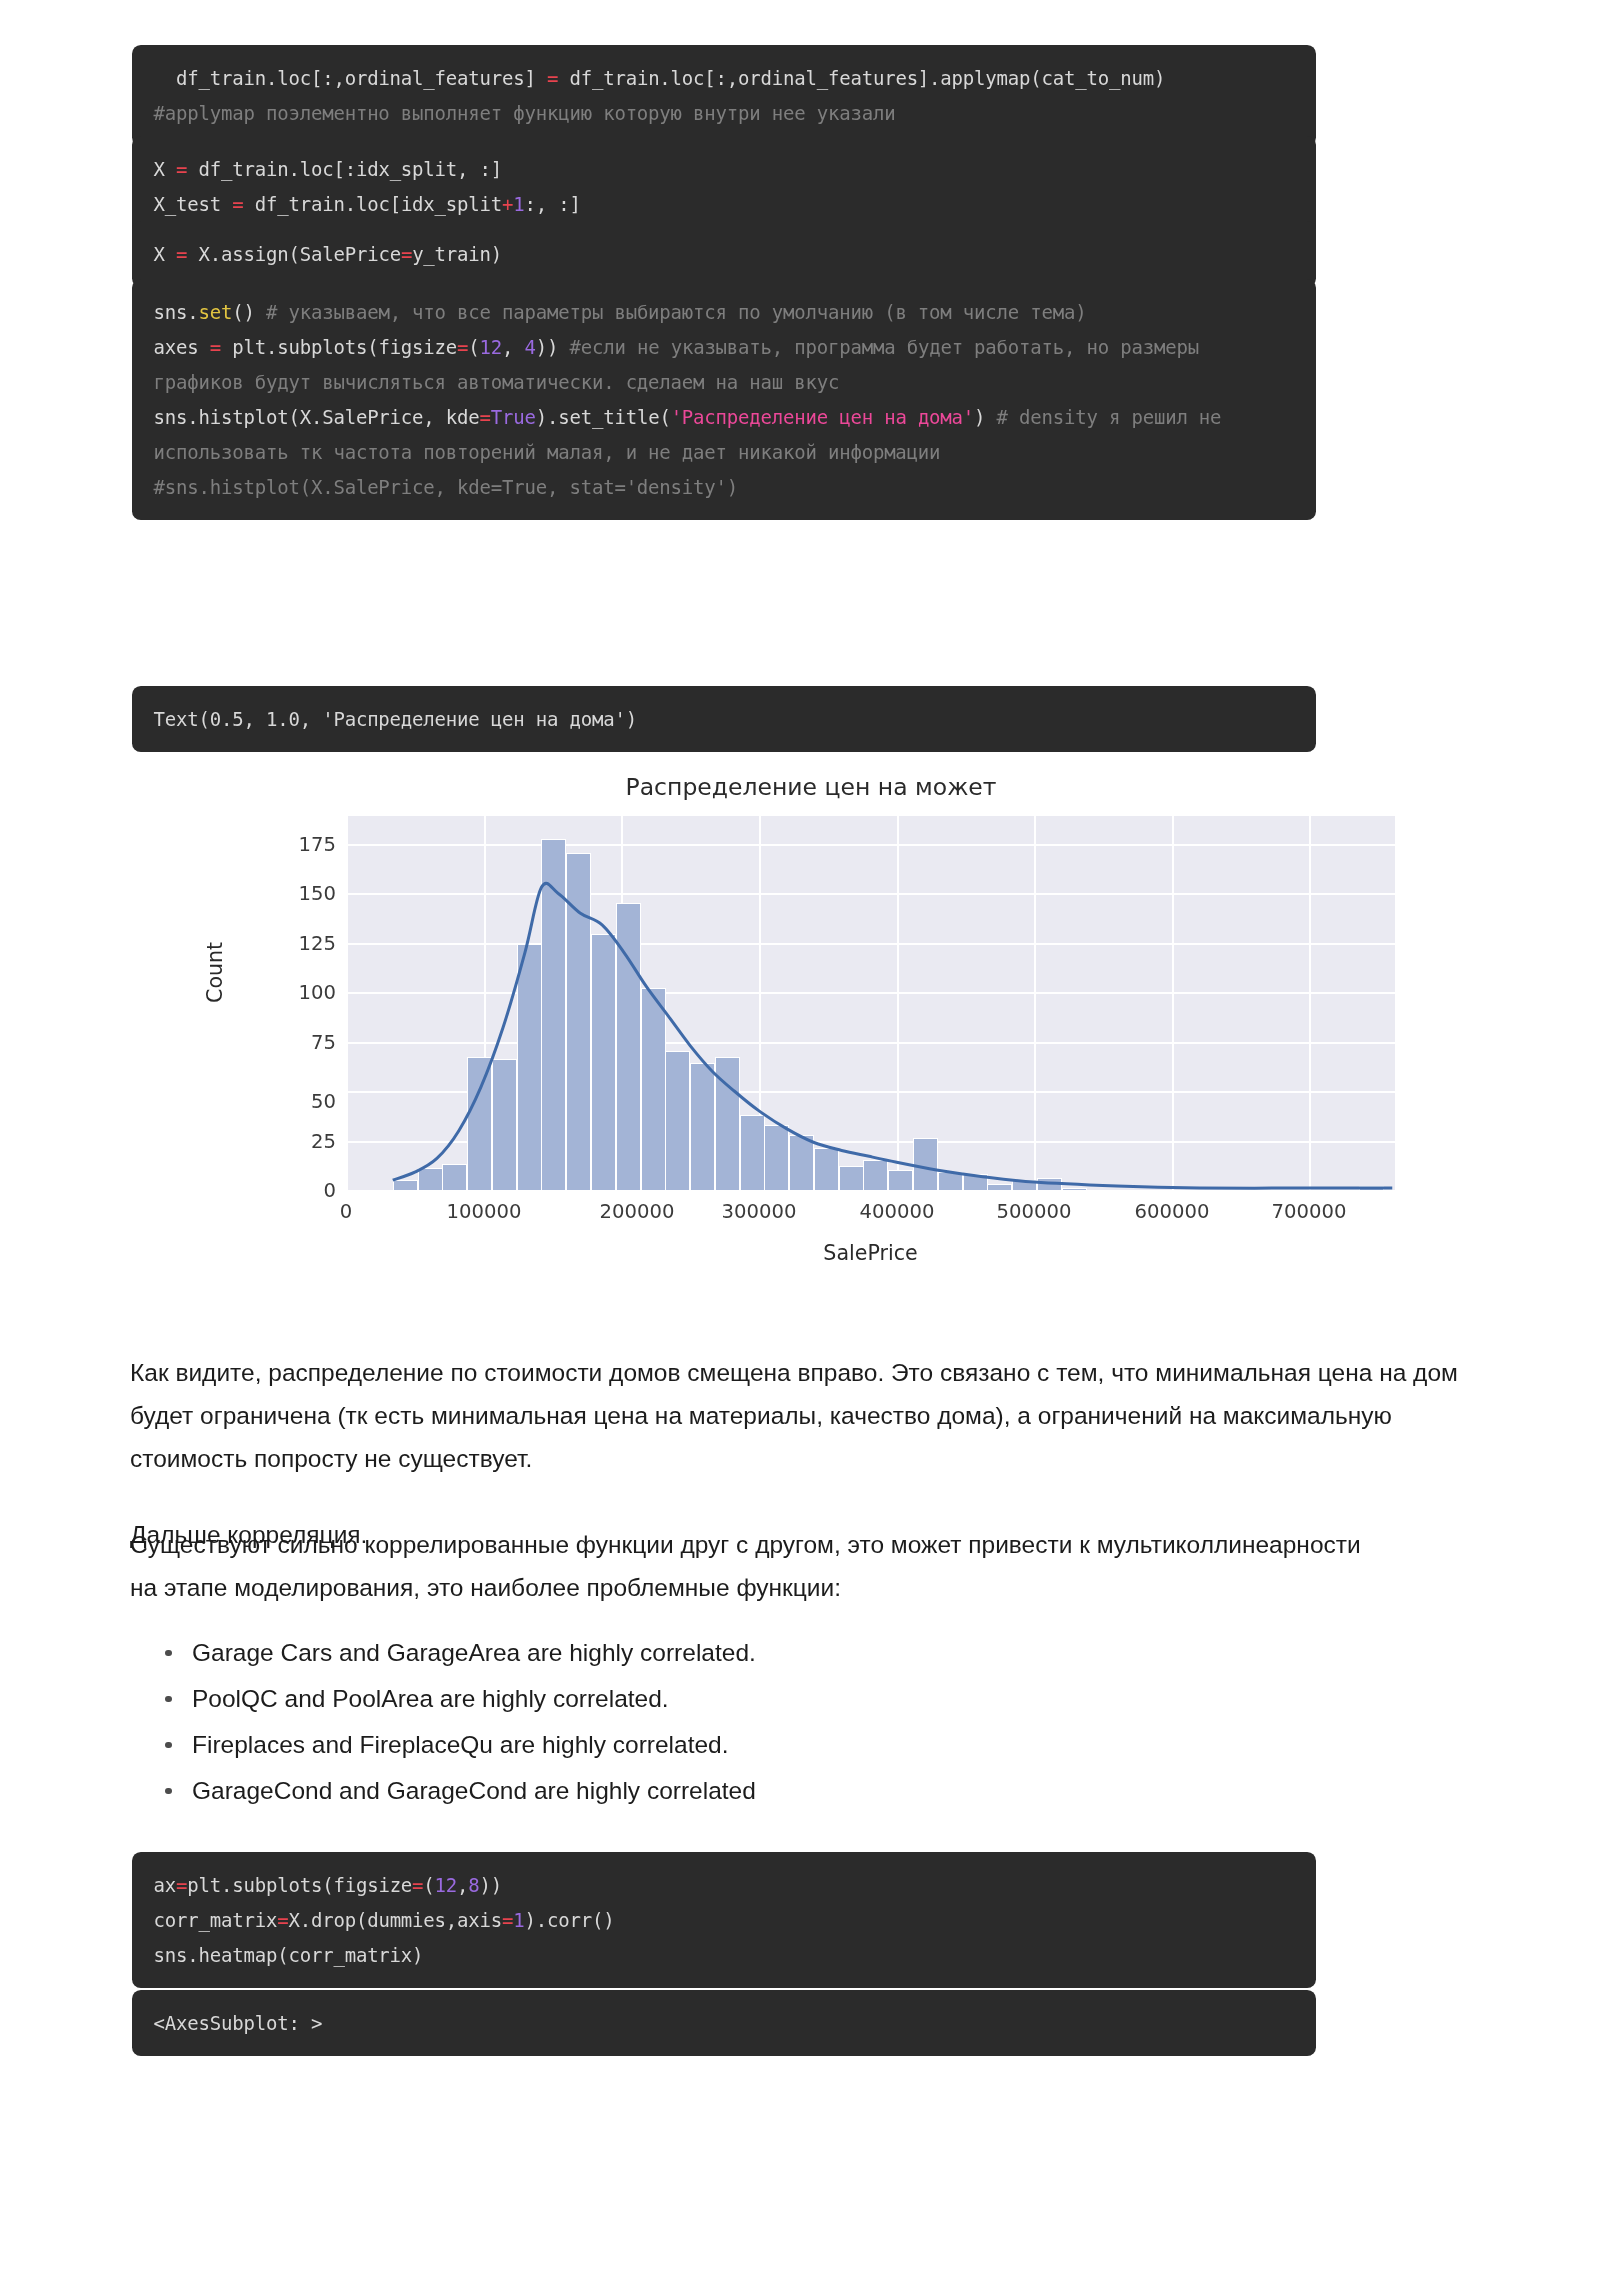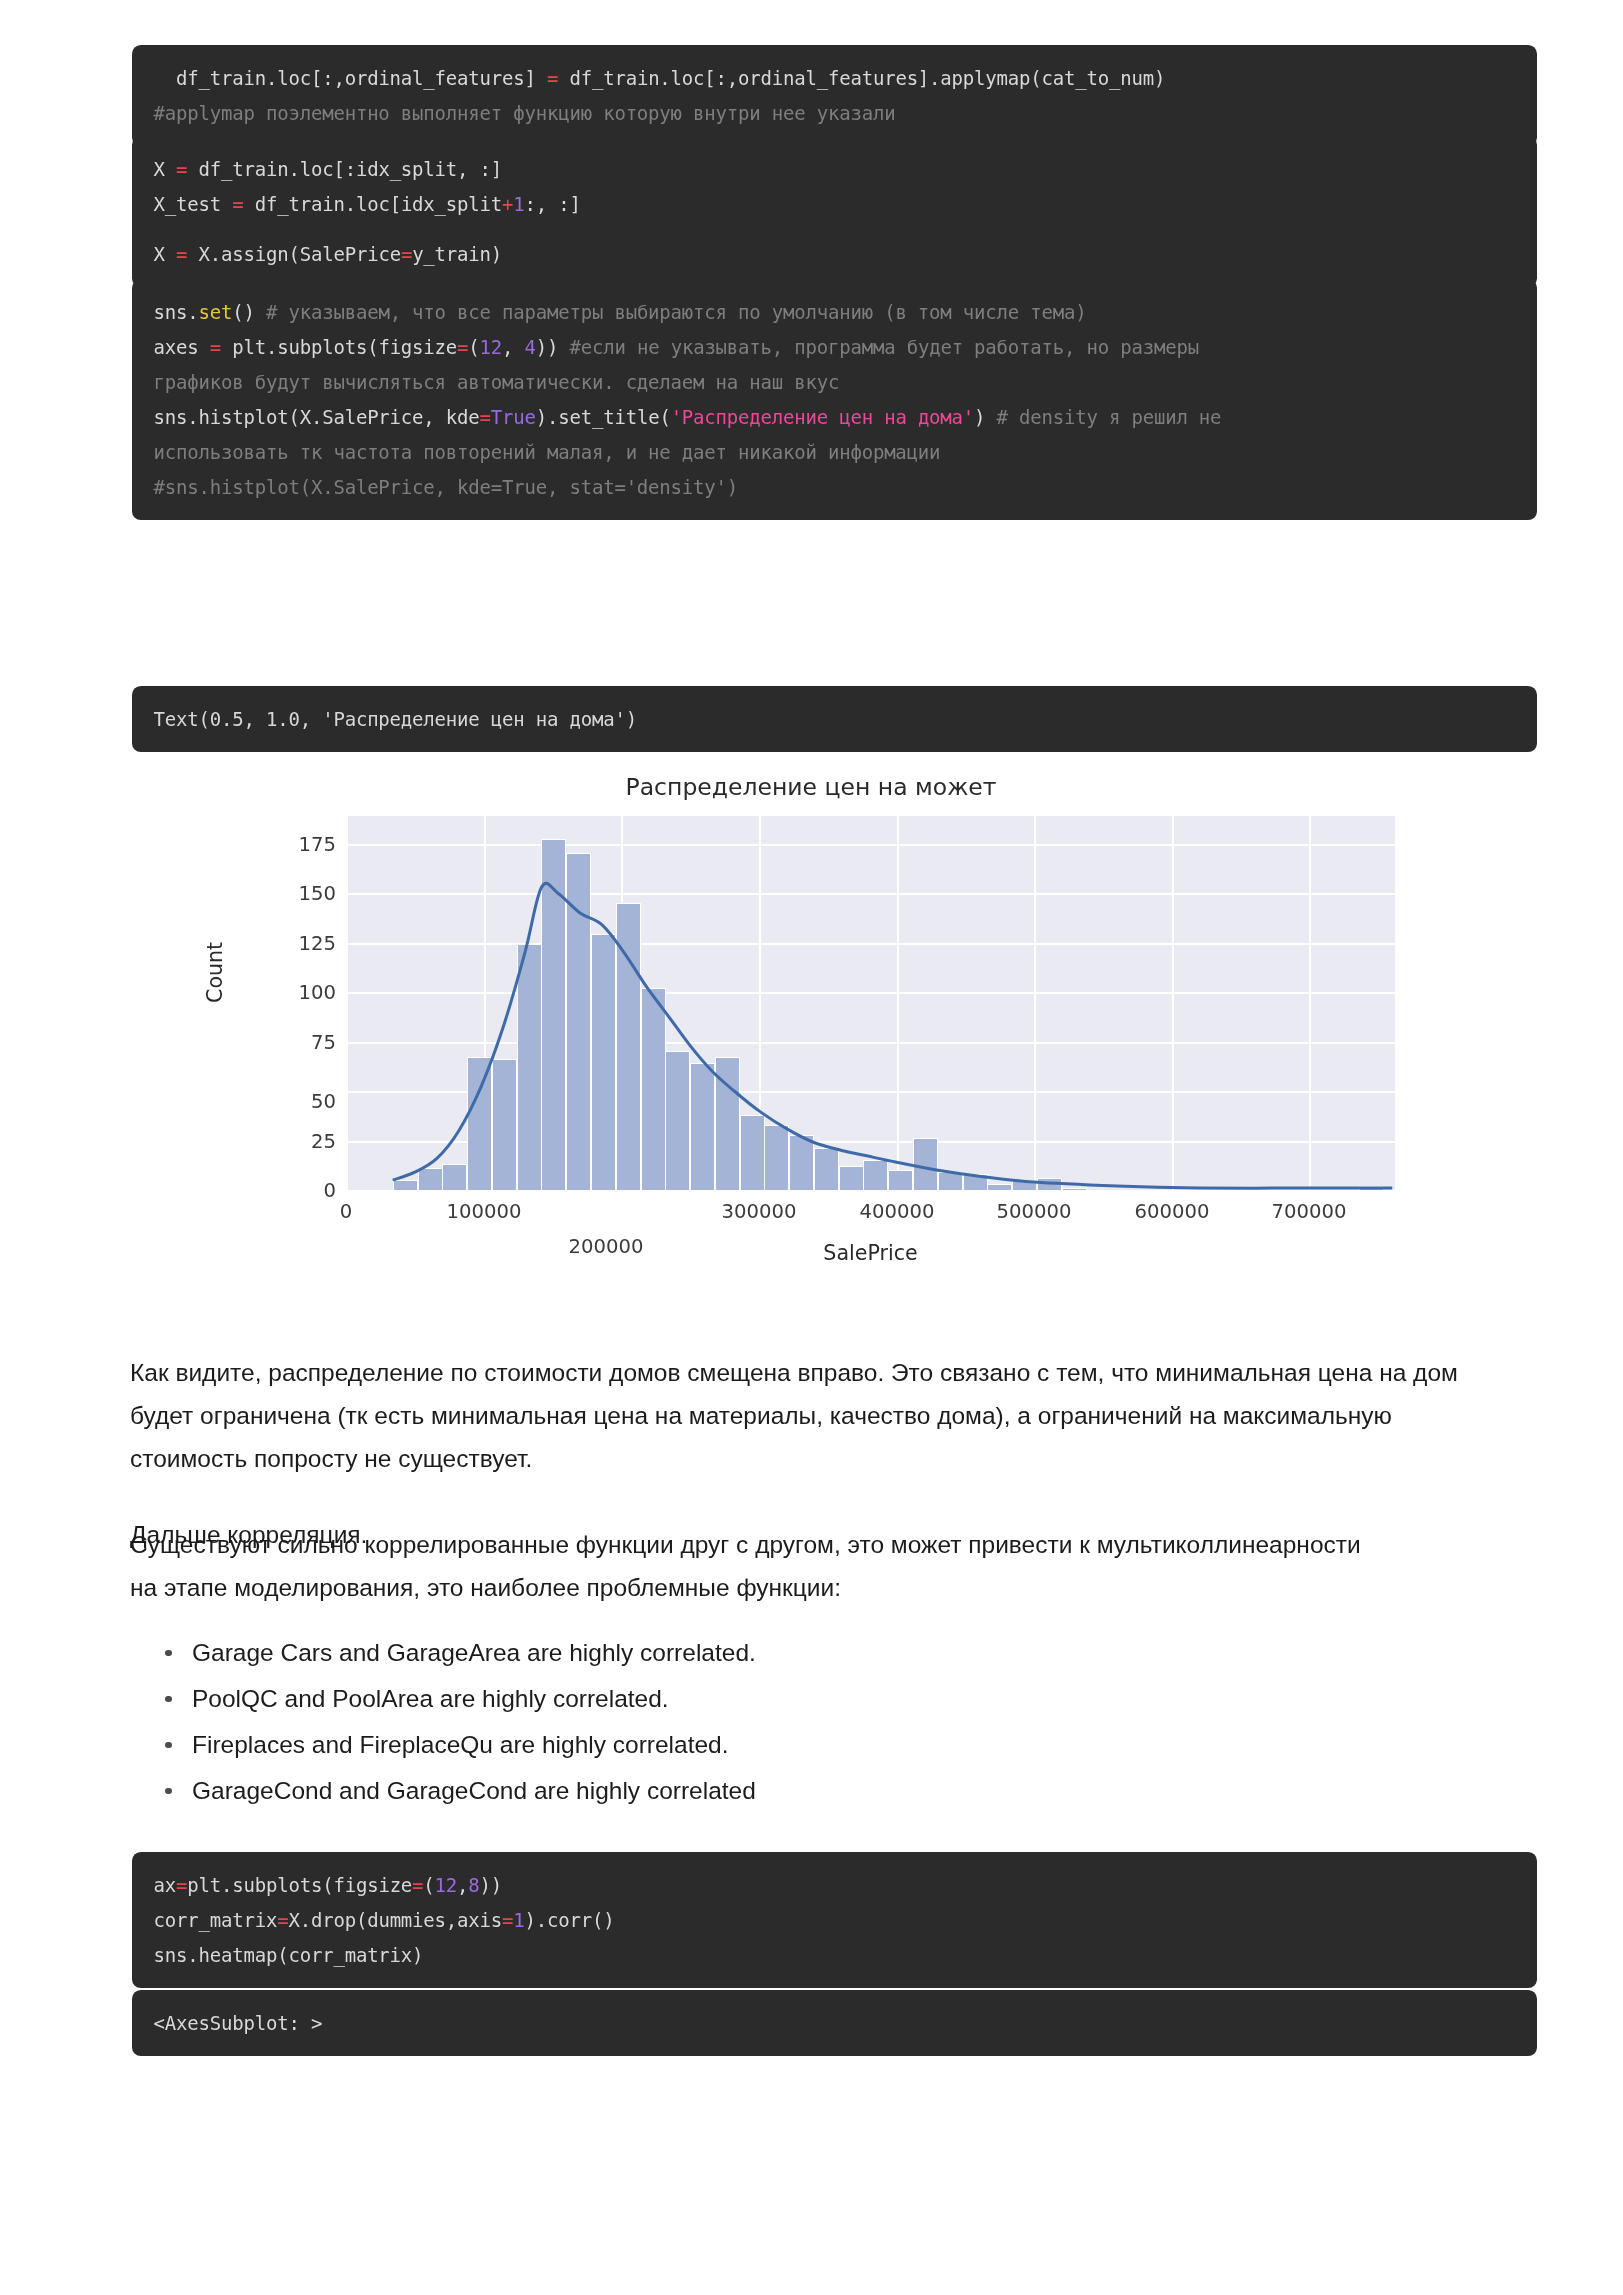--- a/index.html
+++ b/index.html
@@ -19,21 +19,21 @@
     position: relative;
     width: 1623px;
     height: 2296px;
     padding: 0;
   }
 
   
   .cell {
     position: absolute;
     left: 132px;
-    width: 1405px;
+    width: 1184px;
     background: #2b2b2b;
     border-radius: 8.8px;
     box-sizing: border-box;
     padding: 15.7px 21.6px 15.7px 21.6px;
     font-family: "DejaVu Sans Mono", "Liberation Mono", monospace;
     font-size: 19px;
     line-height: 35px;
     color: #d8d8d8;
     white-space: pre-wrap;
     letter-spacing: -0.2px;
@@ -266,21 +266,21 @@
         </div>
       <svg class="kde-svg" id="kde-layer" viewBox="0 0 1070 382" preserveAspectRatio="none">
           <path d="M 47.7 371.9 C 51.5 370.5, 62.7 367.5, 70.2 363.8 C 77.7 360.1, 85.2 356.7, 92.7 349.7 C 100.2 342.6, 107.7 333.5, 115.1 321.4 C 122.6 309.2, 130.1 294.4, 137.6 276.9 C 145.1 259.4, 152.6 239.2, 160.1 216.3 C 167.6 193.4, 176.0 163.4, 182.5 139.5 C 189.1 115.5, 193.8 82.9, 199.4 72.8 C 205.0 62.7, 209.7 74.4, 216.2 78.8 C 222.8 83.2, 231.2 93.6, 238.7 99.0 C 246.2 104.4, 253.7 104.4, 261.2 111.2 C 268.7 117.9, 276.2 129.0, 283.6 139.5 C 291.1 149.9, 298.6 163.0, 306.1 173.8 C 313.6 184.6, 321.1 194.0, 328.6 204.1 C 336.1 214.2, 343.6 225.0, 351.0 234.5 C 358.5 243.9, 366.0 253.0, 373.5 260.7 C 381.0 268.5, 388.0 274.2, 396.0 280.9 C 403.9 287.7, 412.4 294.8, 421.3 301.2 C 430.2 307.6, 440.0 314.0, 449.3 319.3 C 458.7 324.7, 468.1 329.8, 477.4 333.5 C 486.8 337.2, 496.2 339.2, 505.5 341.6 C 514.9 343.9, 524.2 345.6, 533.6 347.6 C 543.0 349.7, 550.0 351.3, 561.7 353.7 C 573.4 356.1, 589.8 359.4, 603.8 361.8 C 617.8 364.1, 629.5 365.8, 645.9 367.9 C 662.3 369.9, 678.7 372.2, 702.1 373.9 C 725.5 375.6, 758.3 376.9, 786.4 378.0 C 814.4 379.0, 837.8 379.6, 870.6 380.0 C 903.4 380.3, 950.2 380.0, 982.9 380.0 C 1015.7 380.0, 1053.1 380.0, 1067.2 380.0" fill="none" stroke="#3f6aa8" stroke-width="3" vector-effect="non-scaling-stroke"></path>
         </svg>
     </div>
 
     <div class="ylabel">Count</div>
     <div class="xtick-row">
         <div class="xtick" style="left: 0px;">0</div>
         <div class="xtick" style="left: 138px;">100000</div>
-        <div class="xtick" style="left: 260px; margin-top: 35px;">200000</div>
+        <div class="xtick" style="left: 291px;">200000</div>
         <div class="xtick" style="left: 413px;">300000</div>
         <div class="xtick" style="left: 551px;">400000</div>
         <div class="xtick" style="left: 688px;">500000</div>
         <div class="xtick" style="left: 826px;">600000</div>
         <div class="xtick" style="left: 963px;">700000</div>
       </div>
     <div class="xlabel">SalePrice</div>
   </div>
 
   <div class="prose" style="top:1351px;">

